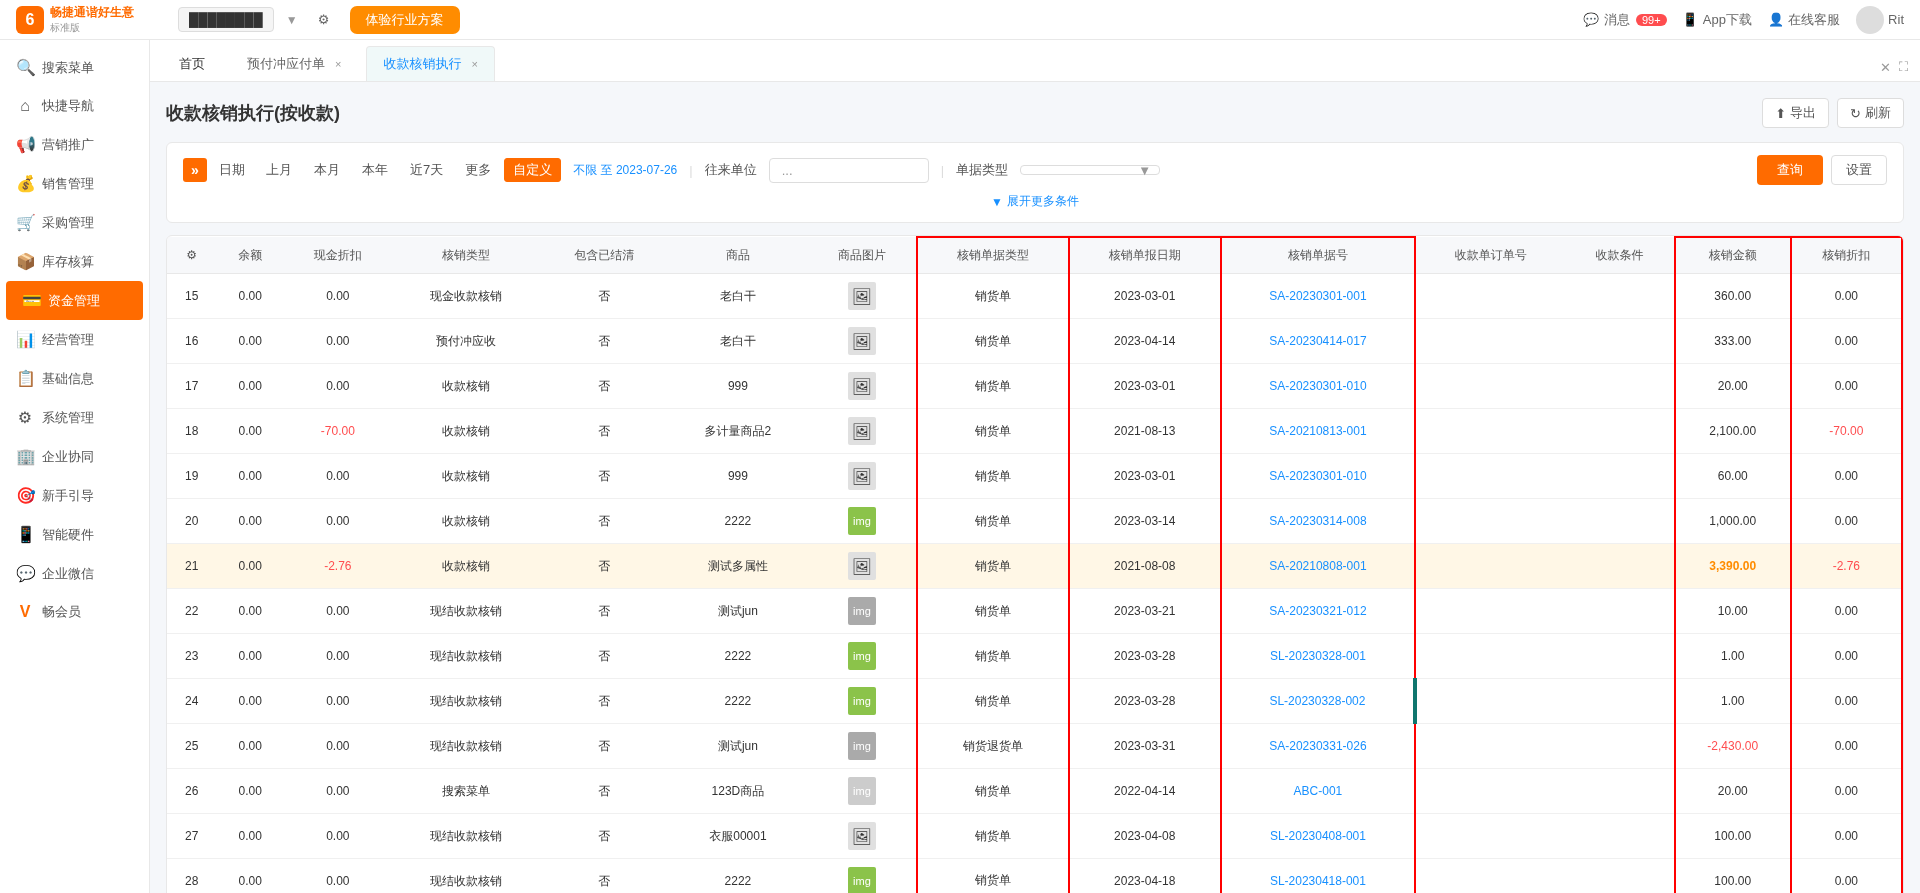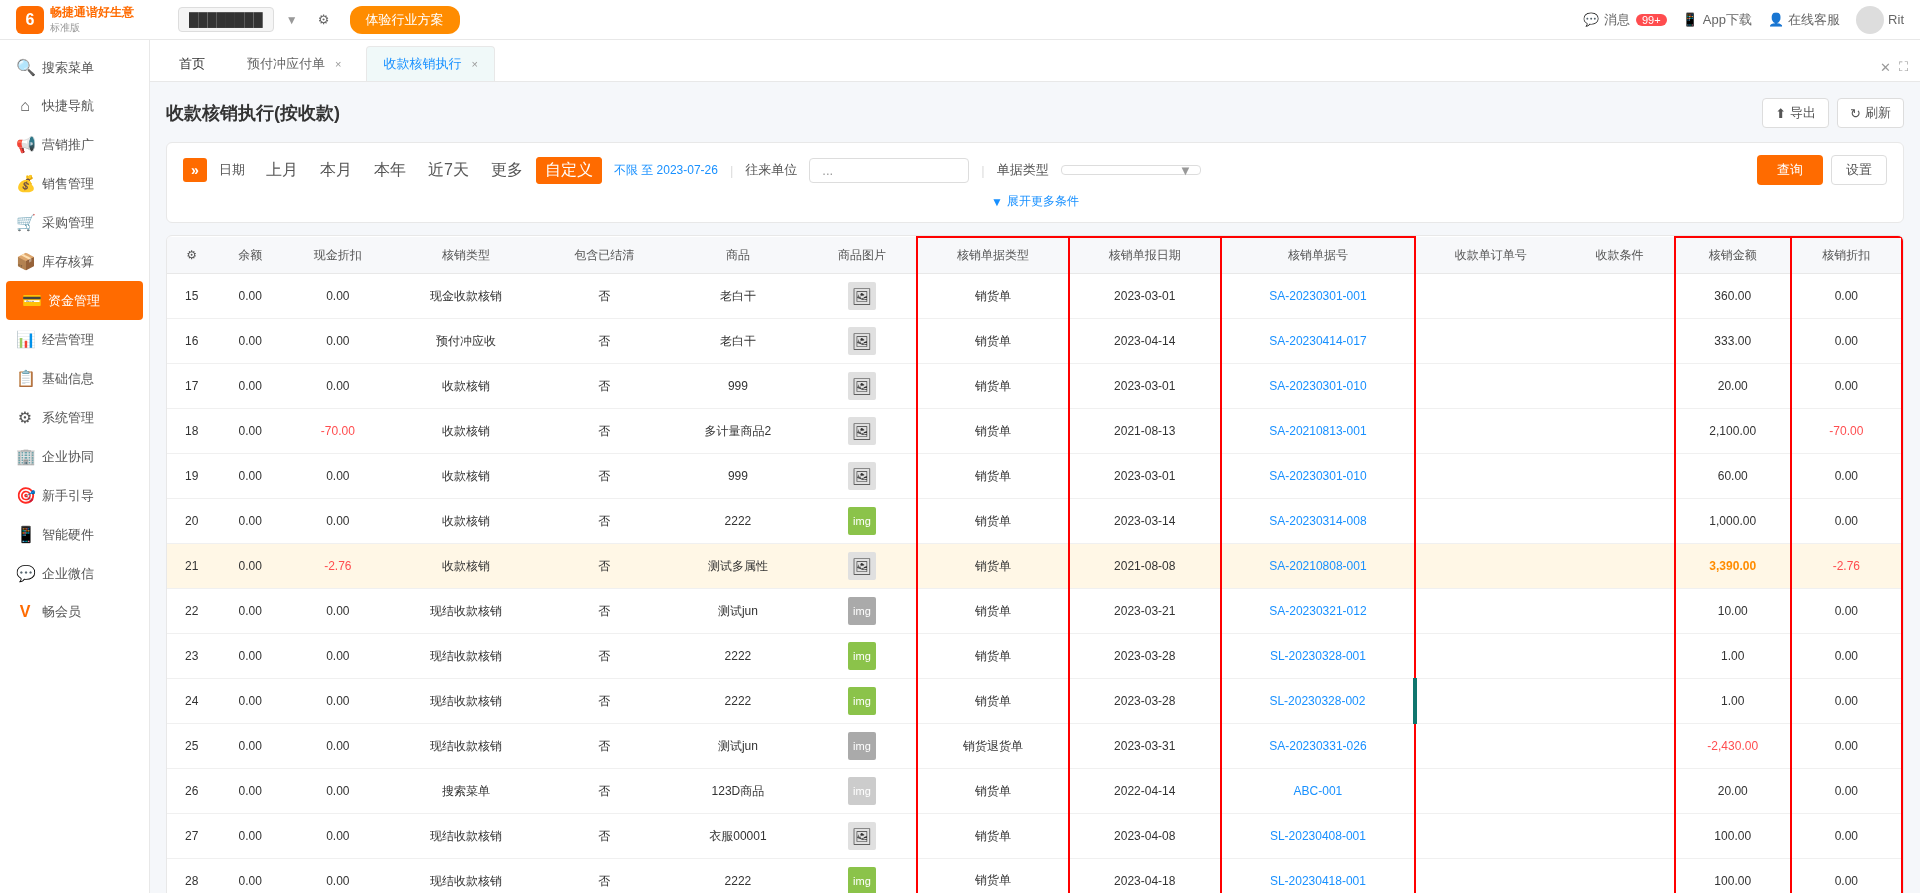--- a/index.html
+++ b/index.html
@@ -6,21 +6,21 @@
     body { font-family: 'Microsoft YaHei', Arial, sans-serif; font-size: 13px; background: #f5f5f5; color: #333; }
     
     
     .top-bar { height: 40px; background: #fff; border-bottom: 1px solid #e8e8e8; display: flex; align-items: center; padding: 0 16px; gap: 12px; }
     .top-bar-logo { display: flex; align-items: center; gap: 6px; width: 150px; }
     .logo-icon { width: 28px; height: 28px; background: #ff6b00; border-radius: 6px; display: flex; align-items: center; justify-content: center; color: white; font-weight: bold; font-size: 16px; }
     .top-bar-middle { flex: 1; display: flex; align-items: center; gap: 12px; }
     .company-name { font-size: 13px; color: #333; background: #f5f5f5; padding: 4px 10px; border-radius: 4px; border: 1px solid #ddd; }
     .dropdown-icon { color: #999; font-size: 12px; cursor: pointer; }
     .gear-icon-btn { width: 28px; height: 28px; display: flex; align-items: center; justify-content: center; cursor: pointer; color: #666; }
-    .trial-btn { background: #ff8c00; color: white; padding: 5px 16px; border-radius: 12px; font-size: 13px; cursor: pointer; border: none; }
+    .trial-btn { background: #ff8c00; color: white; padding: 5px 16px; border-radius: 7px; font-size: 13px; cursor: pointer; border: none; }
     .top-bar-right { display: flex; align-items: center; gap: 16px; color: #666; font-size: 13px; }
     .badge { background: #ff4d4f; color: white; border-radius: 10px; padding: 0 6px; font-size: 11px; margin-left: 2px; }
     .top-right-item { display: flex; align-items: center; gap: 4px; cursor: pointer; }
     .user-avatar { width: 28px; height: 28px; border-radius: 50%; background: #ddd; }
 
     
     .layout { display: flex; height: calc(100vh - 40px); }
 
     
     .sidebar { width: 150px; background: #fff; border-right: 1px solid #e8e8e8; display: flex; flex-direction: column; padding: 8px 0; }
@@ -45,21 +45,21 @@
     .page-header { display: flex; justify-content: space-between; align-items: center; margin-bottom: 14px; }
     .page-title { font-size: 18px; font-weight: bold; color: #333; }
     .page-actions { display: flex; gap: 8px; }
     .action-btn { display: flex; align-items: center; gap: 4px; padding: 5px 12px; border: 1px solid #ddd; border-radius: 4px; background: white; cursor: pointer; font-size: 13px; color: #555; }
 
     
     .filter-bar { background: white; border-radius: 6px; padding: 12px 16px; margin-bottom: 12px; border: 1px solid #e8e8e8; }
     .filter-row { display: flex; align-items: center; gap: 12px; flex-wrap: wrap; }
     .filter-label { color: #555; font-size: 13px; white-space: nowrap; }
     .date-pills { display: flex; gap: 4px; align-items: center; }
-    .date-pill { padding: 2px 8px; border-radius: 3px; cursor: pointer; font-size: 16px; color: #555; border: 1px solid transparent; }
+    .date-pill { padding: 2px 8px; border-radius: 3px; cursor: pointer; font-size: 13px; color: #555; border: 1px solid transparent; }
     .date-pill.active { background: #ff6b00; color: white; border-color: #ff6b00; }
     .date-range { color: #1890ff; font-size: 12px; }
     .filter-divider { color: #ddd; }
     .expand-btn { display: flex; align-items: center; gap: 4px; color: #1890ff; cursor: pointer; font-size: 12px; margin: 8px auto 0; justify-content: center; }
     .query-btn { background: #ff6b00; color: white; border: none; padding: 6px 20px; border-radius: 4px; cursor: pointer; font-size: 13px; }
     .setting-btn { background: white; color: #555; border: 1px solid #ddd; padding: 5px 14px; border-radius: 4px; cursor: pointer; font-size: 13px; }
 
     
     .table-wrap { background: white; border-radius: 6px; border: 1px solid #e8e8e8; overflow: hidden; }
     table { width: 100%; border-collapse: collapse; font-size: 12px; }

